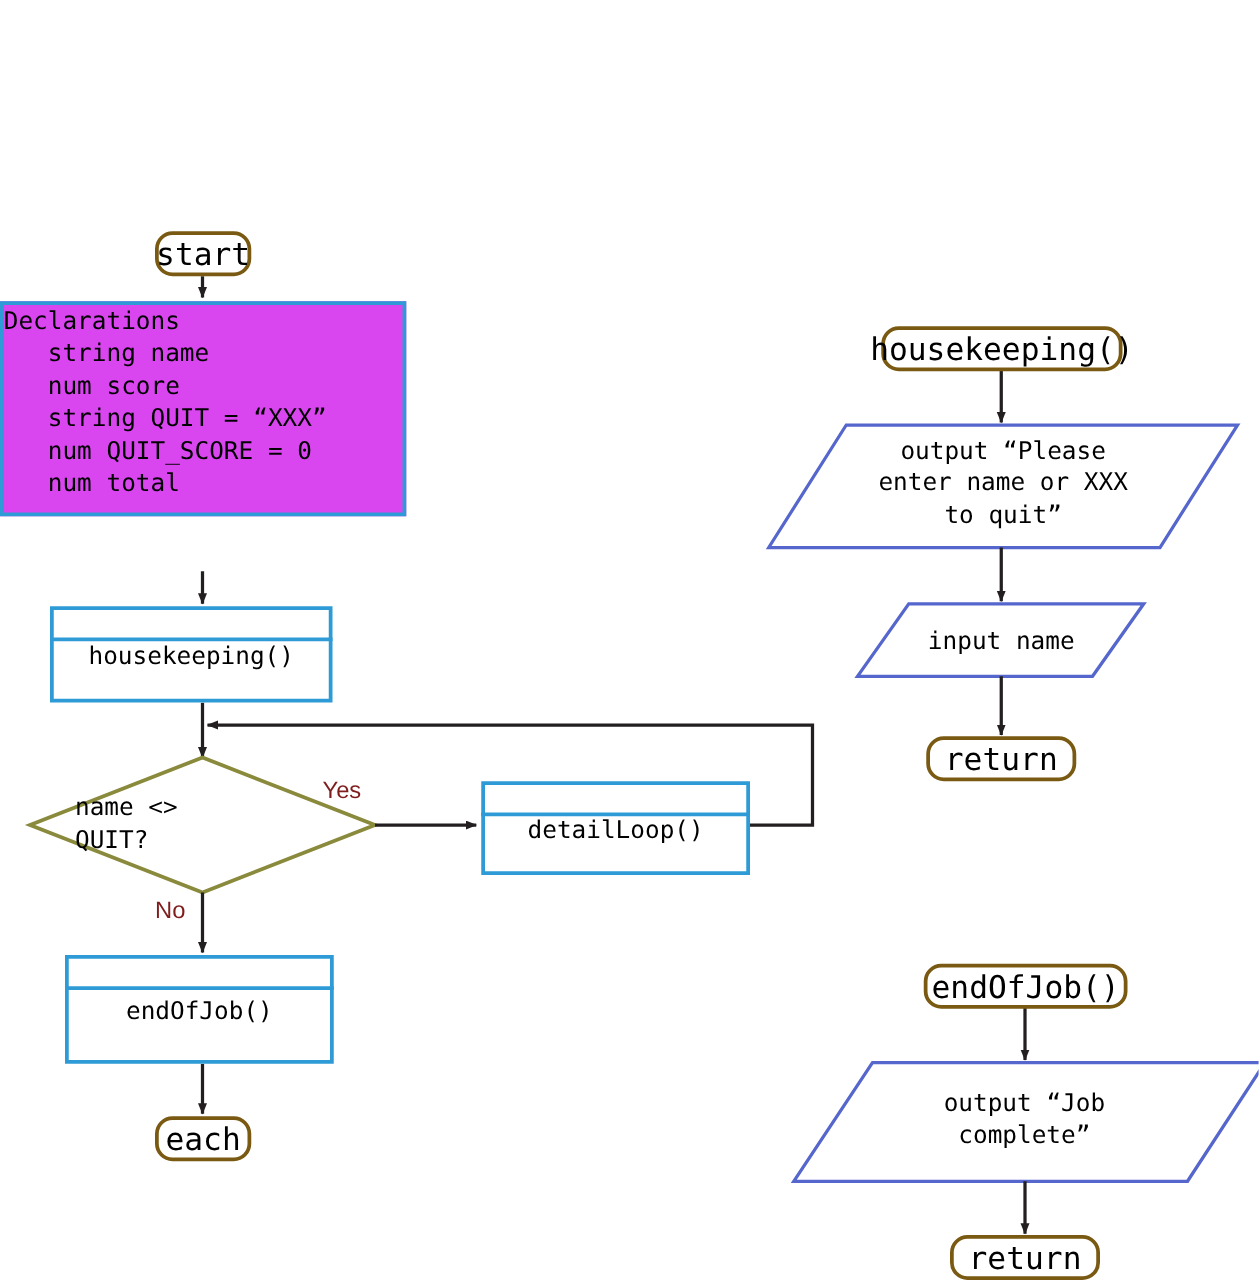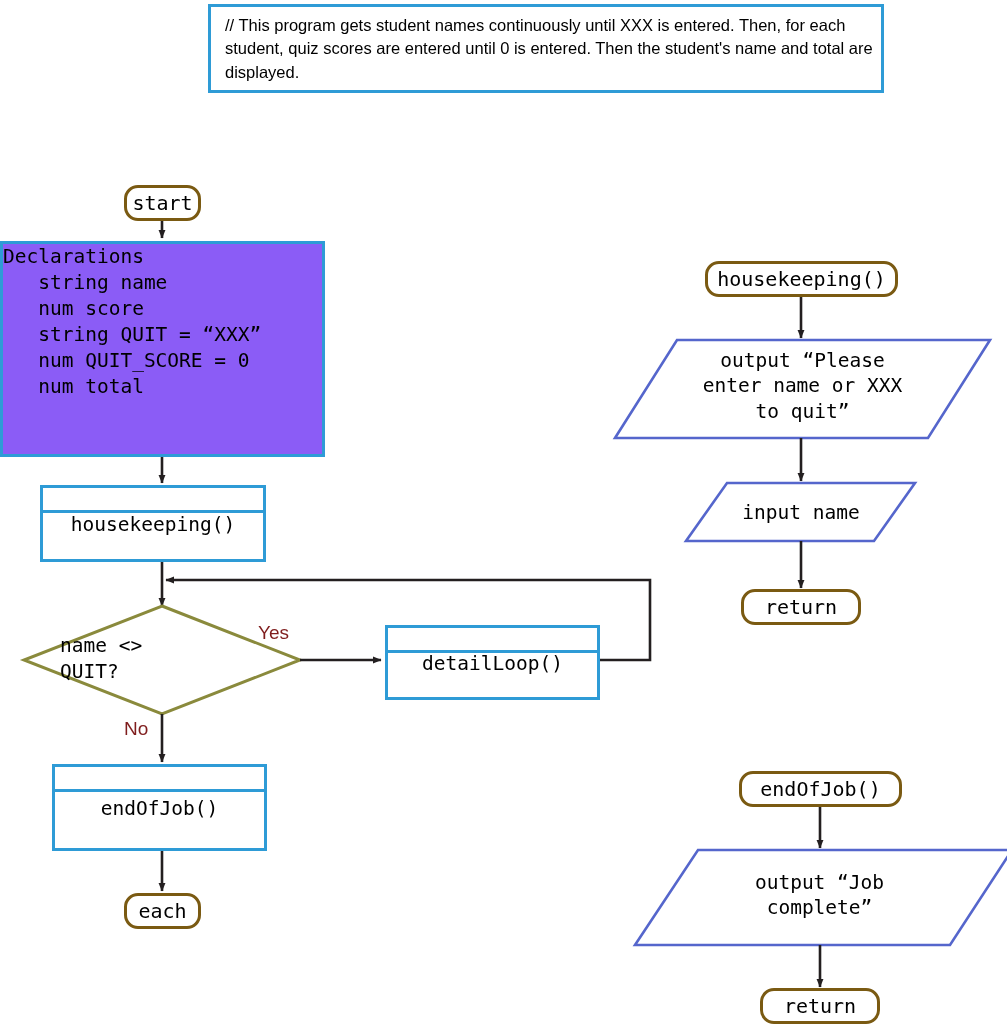--- a/index.html
+++ b/index.html
@@ -50,23 +50,23 @@
     font-size: 16.5px;
     line-height: 1.42;
     color: #000000;
   }
   
   #declarations-box {
     position: absolute;
     left: 0px;
     top: 241px;
     width: 325px;
-    height: 216px;
+    height: 172px;
     border: 3px solid #2e9bd6;
-    background: #8b5cf6;
+    background: #d946ef;
     box-sizing: border-box;
   }
   #declarations-text {
     position: absolute;
     left: 13px;
     top: 8px;
     font-size: 19.5px;
     line-height: 1.33;
   }
   
@@ -99,21 +99,21 @@
   .pill {
     position: absolute;
     border: 3px solid #7a5a12;
     border-radius: 14px;
     background: #ffffff;
     box-sizing: border-box;
     display: flex;
     align-items: center;
     justify-content: center;
     font-family: "DejaVu Sans Mono", monospace;
-    font-size: 20px;
+    font-size: 25px;
     color: #000000;
   }
   
   .pgram-label {
     position: absolute;
     text-align: center;
     font-family: "DejaVu Sans Mono", monospace;
     font-size: 19.5px;
     color: #000000;
     line-height: 1.3;
@@ -173,23 +173,20 @@
 
     <line x1="801" y1="541" x2="801" y2="588" stroke="#231f20" stroke-width="2.6" marker-end="url(#arrowblk)"></line>
 
     <line x1="820" y1="806" x2="820" y2="848" stroke="#231f20" stroke-width="2.6" marker-end="url(#arrowblk)"></line>
 
     <polygon points="698,850 1012,850 950,945 635,945" fill="#ffffff" stroke="#5566cc" stroke-width="2.6"></polygon>
 
     <line x1="820" y1="945" x2="820" y2="987" stroke="#231f20" stroke-width="2.6" marker-end="url(#arrowblk)"></line>
   </svg>
 
-  <div id="comment-box">
-    <div id="comment-text">// This program gets student names continuously until XXX is entered. Then, for each student, quiz scores are entered until 0 is entered. Then the student's name and total are displayed.</div>
-  </div>
 
   <div class="pill" style="left:124px; top:185px; width:77px; height:36px;">
     <span>start</span>
   </div>
 
   <div id="declarations-box">
     <div id="declarations-text" class="txt" style="position:relative;left:0;top:0;">Declarations
    string name
    num score
    string QUIT = “XXX”

